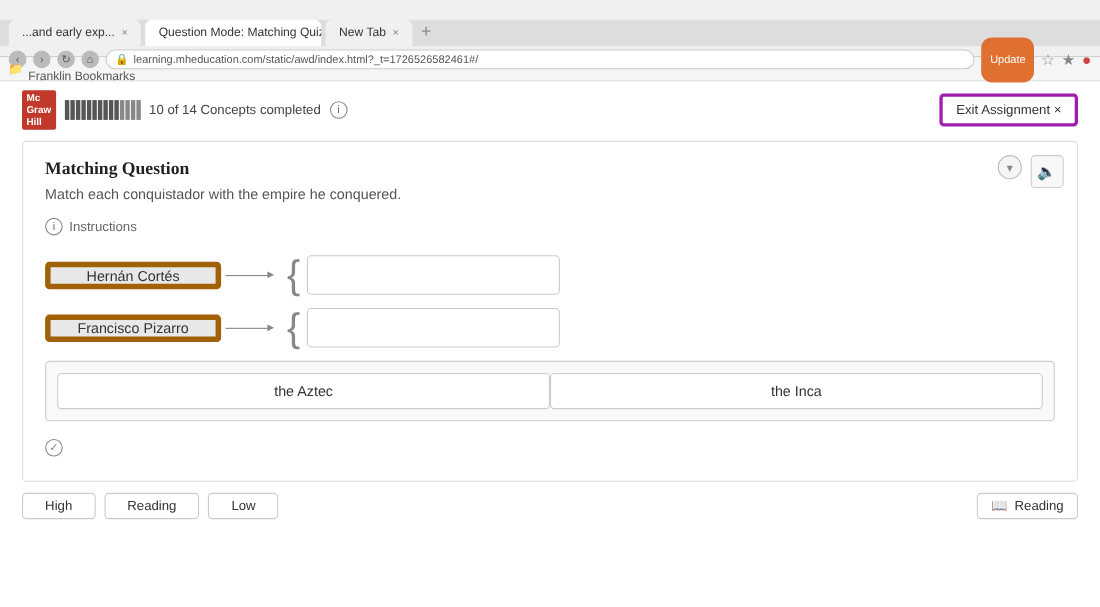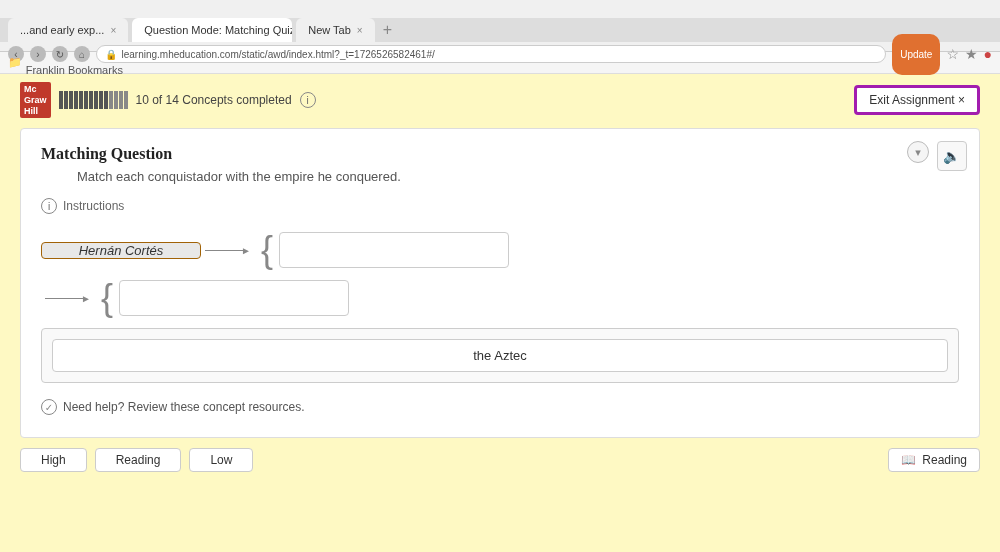--- a/index.html
+++ b/index.html
@@ -96,21 +96,21 @@
       border-bottom: 1px solid #ddd;
       display: flex;
       align-items: center;
       padding: 0 8px;
       font-size: 11px;
       color: #555;
     }
 
     
     .main-content {
-      background: #fef9c3;
+      background: #ffffff;
       height: calc(552px - 52px - 22px);
       padding: 8px 20px;
       overflow: hidden;
     }
 
     
     .top-bar {
       display: flex;
       justify-content: space-between;
       align-items: center;
@@ -169,21 +169,20 @@
       font-size: 16px;
       font-weight: 600;
       color: #222;
       margin-bottom: 6px;
       font-family: Liberation Serif, serif;
     }
     .question-subtitle {
       font-size: 13px;
       color: #555;
       margin-bottom: 14px;
-      margin-left: 36px;
     }
     .instructions-row {
       display: flex;
       align-items: center;
       gap: 6px;
       margin-bottom: 18px;
       color: #666;
       font-size: 12px;
     }
     .audio-btn {
@@ -207,28 +206,27 @@
       gap: 12px;
       margin-bottom: 12px;
     }
     .match-row {
       display: flex;
       align-items: center;
       gap: 0;
     }
     .match-left {
       background: #e8e8e8;
-      border: 1px solid #a16207;
+      border: 5px solid #a16207;
       border-radius: 4px;
       padding: 0 16px;
       font-size: 13px;
       color: #333;
       min-width: 160px;
       text-align: center;
-      font-style: italic;
     }
     .match-arrow {
       display: flex;
       align-items: center;
       width: 60px;
       position: relative;
     }
     .match-arrow::before {
       content: '';
       display: block;
@@ -445,33 +443,34 @@
     <div class="matching-container">
 
       <div class="match-row">
         <div class="match-left">Hernán Cortés</div>
         <div class="match-arrow"></div>
         <span class="match-brace">{</span>
         <div class="match-right"></div>
       </div>
 
       <div class="match-row">
+        <div class="match-left">Francisco Pizarro</div>
         <div class="match-arrow"></div>
         <span class="match-brace">{</span>
         <div class="match-right"></div>
       </div>
     </div>
 
     <div class="answer-options">
       <div class="answer-option">the Aztec</div>
+      <div class="answer-option">the Inca</div>
     </div>
 
     <div class="help-row">
       <span class="check-circle">✓</span>
-      <span>Need help? Review these concept resources.</span>
     </div>
 
   </div>
 
   <div class="bottom-bar">
     <div class="confidence-area">
       <button class="confidence-btn">High</button>
       <button class="confidence-btn">Reading</button>
       <button class="confidence-btn">Low</button>
     </div>

